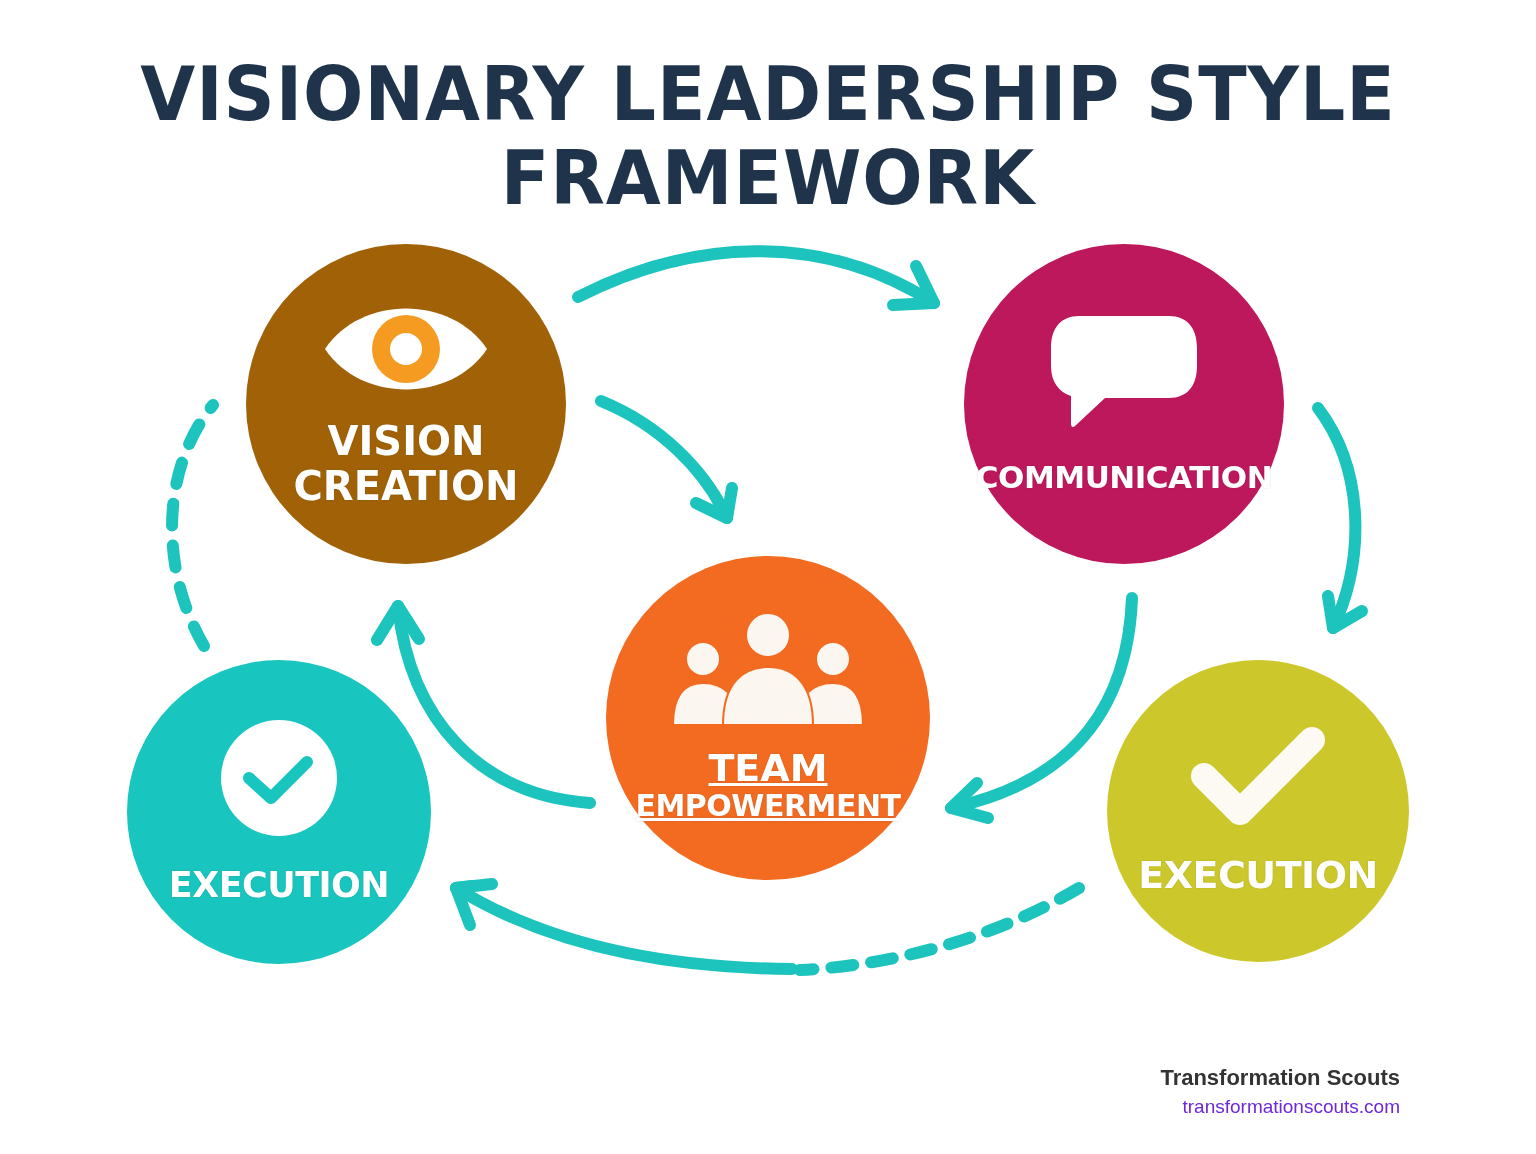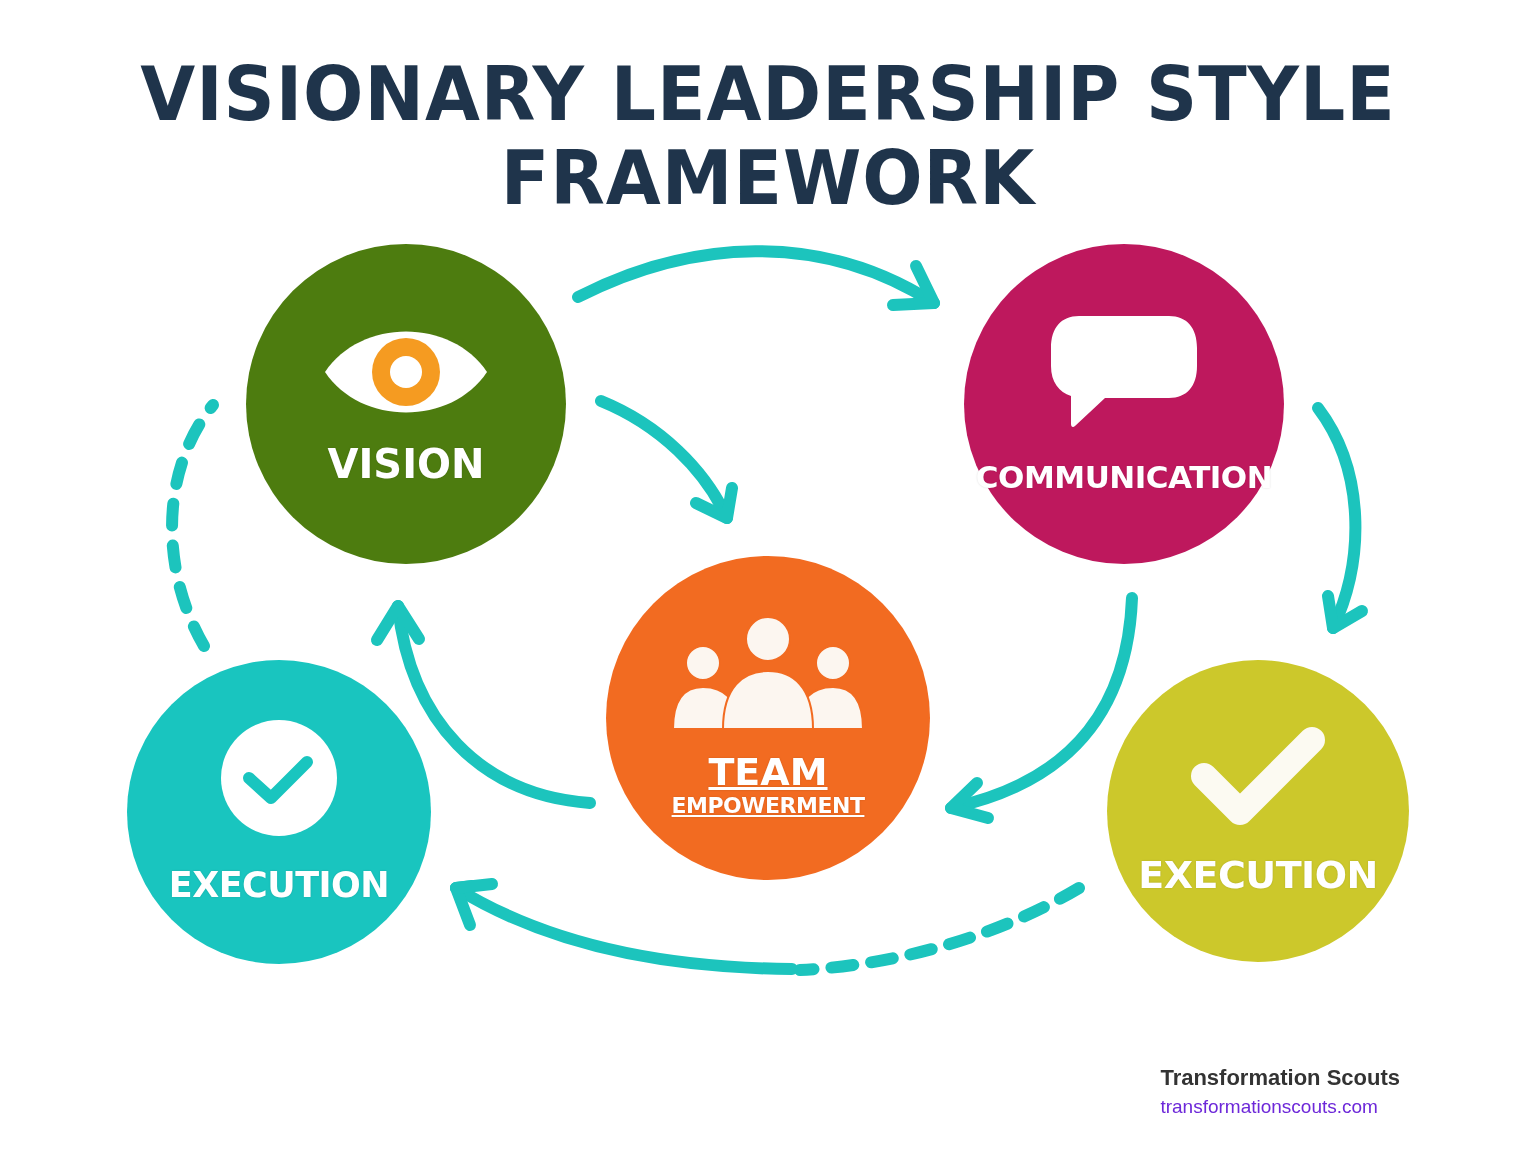--- a/index.html
+++ b/index.html
@@ -59,33 +59,33 @@
     .node svg { display: block; }
 
     #node-vision { left: 246px; top: 244px; width: 320px; height: 320px; }
     #node-vision .label { font-size: 40px; margin-top: 20px; }
 
     #node-communication { left: 964px; top: 244px; width: 320px; height: 320px; }
     #node-communication .label { font-size: 31px; margin-top: 26px; letter-spacing: -0.5px; }
 
     #node-team { left: 606px; top: 556px; width: 324px; height: 324px; text-decoration: underline; }
     #node-team .label-line1 { font-size: 38px; }
-    #node-team .label-line2 { font-size: 22px; letter-spacing: -0.5px; }
+    #node-team .label-line2 { font-size: 30px; letter-spacing: -0.5px; }
 
     #node-exec-left { left: 127px; top: 660px; width: 304px; height: 304px; }
     #node-exec-left .label { font-size: 35px; margin-top: 28px; letter-spacing: -0.5px; }
 
     #node-exec-right { left: 1107px; top: 660px; width: 302px; height: 302px; }
     #node-exec-right .label { font-size: 38px; margin-top: 24px; letter-spacing: -0.5px; }
 
     .brand {
       position: absolute;
       right: 136px;
       top: 1064px;
-      text-align: left;
+      text-align: right;
     }
     .brand .brand-name {
       font-family: "Liberation Sans", sans-serif;
       font-weight: bold;
       font-size: 22px;
       color: #333333;
       line-height: 28px;
     }
     .brand .brand-url {
       font-family: "Liberation Sans", sans-serif;
@@ -136,28 +136,29 @@
       <path d="M472 886 L 456 888 L 470 925"></path>
       <path d="M456 888 L 492 884"></path>
     </g>
 
     <g>
       <path d="M204 646 C 160 570, 160 470, 213 405" stroke-dasharray="22 20"></path>
     </g>
   </g>
 </svg>
 
-<div class="node" id="node-vision" style="background:#4d7c0f;">
+<div class="node" id="node-vision" style="background:#a16207;">
   <svg width="170" height="100" viewBox="0 0 170 100">
     <path d="M4 50 C 40 -4, 130 -4, 166 50 C 130 104, 40 104, 4 50 Z" fill="#ffffff"></path>
     <circle cx="85" cy="50" r="34" fill="#f59b21"></circle>
     <circle cx="85" cy="50" r="16" fill="#ffffff"></circle>
   </svg>
   <div class="label">
     <span>VISION</span>
+    <span>CREATION</span>
   </div>
 </div>
 
 <div class="node" id="node-communication" style="background:#be185d;">
   <svg width="150" height="120" viewBox="0 0 150 120">
     <path d="M30 2 H 120 C 138 2, 148 14, 148 34 V 52 C 148 72, 138 84, 120 84 H 56 L 26 112 C 24 114, 22 113, 22 110 V 82 C 10 78, 2 68, 2 52 V 34 C 2 14, 12 2, 30 2 Z" fill="#ffffff"></path>
   </svg>
   <div class="label">
     <span>COMMUNICATION</span>
   </div>

